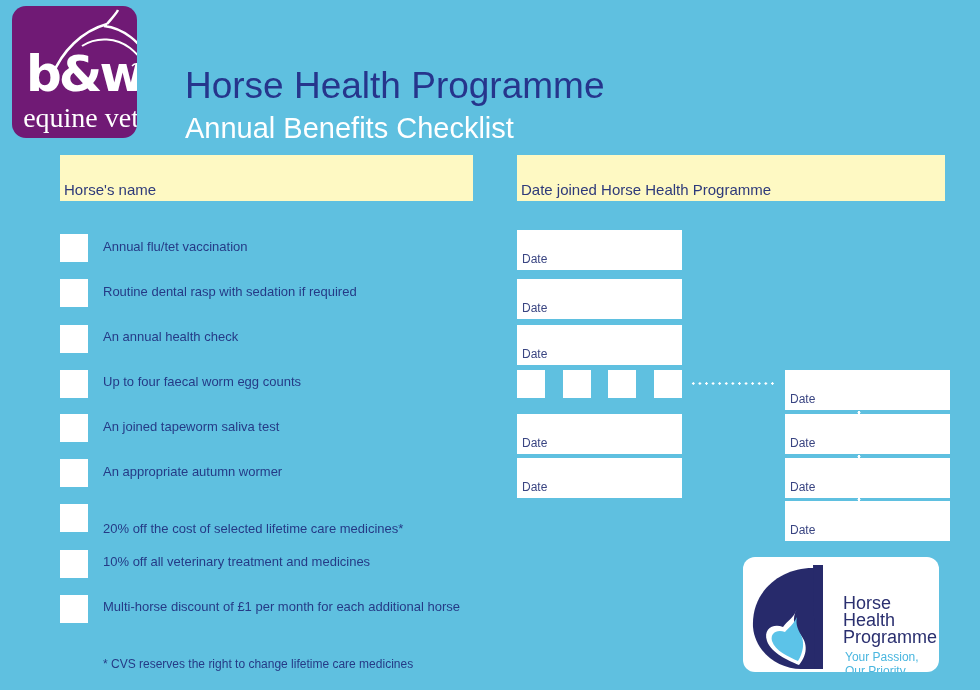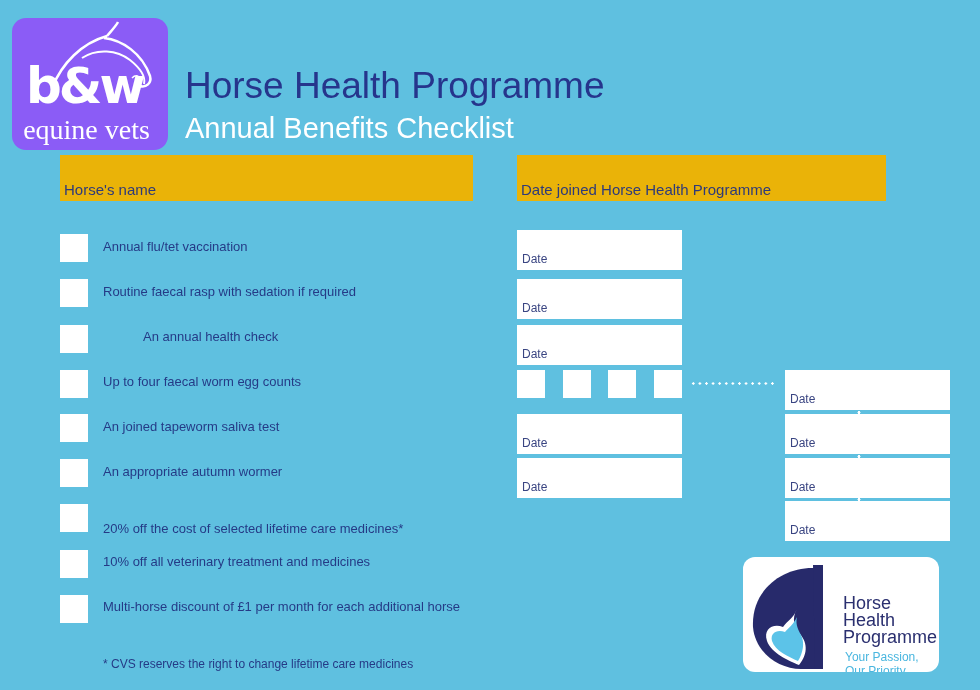--- a/index.html
+++ b/index.html
@@ -4,41 +4,41 @@
 <style>
   html, body { margin: 0; padding: 0; }
   body {
     width: 980px; height: 690px; overflow: hidden;
     background: #5fc0e0;
     font-family: "Liberation Sans", sans-serif;
     position: relative;
   }
   .abs { position: absolute; }
   .bw-logo {
-    left: 12px; top: 18px; width: 156px; height: 132px;
-    background: #8b5cf6; border-radius: 14px; overflow: hidden;
+    left: 12px; top: 6px; width: 125px; height: 132px;
+    background: #701a75; border-radius: 14px; overflow: hidden;
   }
   .bw-logo svg { position: absolute; left: 0; top: 0; }
   .bw-big {
     position: absolute; left: 14px; top: 38px;
     font-family: "DejaVu Sans", sans-serif; font-weight: bold;
     font-size: 50px; color: #fff; letter-spacing: -3px; line-height: 60px;
   }
   .bw-sub {
     position: absolute; left: 0; width: 149px; top: 96px; text-align: center;
     font-family: "Liberation Serif", serif; font-size: 28px; color: #fff;
   }
   .title1 {
     left: 185px; top: 64px; font-size: 37px; color: #26358c; line-height: 44px;
   }
   .title2 {
     left: 185px; top: 110px; font-size: 29px; color: #ffffff; line-height: 36px;
   }
   .field {
-    background: #eab308;
+    background: #fef9c3;
     text-align: center;
   }
   .field-label {
     position: absolute; left: 4px; bottom: 3px; font-size: 15px; color: #2e3a7a;
   }
   .cb { position: absolute; width: 28px; height: 28px; background: #fff; left: 60px; }
   .item-label { position: absolute; left: 103px; font-size: 13px; color: #253a86; }
   .date { position: absolute; background: #fff; height: 40px; }
   .date span { position: absolute; left: 5px; bottom: 4px; font-size: 12px; color: #3a4582; }
   .sq { position: absolute; width: 28px; height: 28px; background: #fff; top: 370px; }
@@ -72,38 +72,38 @@
   <div class="bw-big">b&amp;w</div>
   <div class="bw-sub">equine vets</div>
 </div>
 
 <div class="abs title1">Horse Health Programme</div>
 <div class="abs title2">Annual Benefits Checklist</div>
 
 <div class="abs field" style="left:60px;top:155px;width:413px;height:46px;">
   <span class="field-label">Horse's name</span>
 </div>
-<div class="abs field" style="left:517px;top:155px;width:369px;height:46px;">
+<div class="abs field" style="left:517px;top:155px;width:428px;height:46px;">
   <span class="field-label">Date joined Horse Health Programme</span>
 </div>
 
 <div class="cb" style="top:234px;"></div>
 <div class="item-label" style="top:239px;">Annual flu/tet vaccination</div>
 <div class="date" style="left:517px;top:230px;width:165px;">
     <span>Date</span>
   </div>
 
 <div class="cb" style="top:279px;"></div>
-<div class="item-label" style="top:284px;">Routine faecal rasp with sedation if required</div>
+<div class="item-label" style="top:284px;">Routine dental rasp with sedation if required</div>
 <div class="date" style="left:517px;top:279px;width:165px;">
     <span>Date</span>
   </div>
 
 <div class="cb" style="top:325px;"></div>
-<div class="item-label" style="top:329px;margin-left:40px;">An annual health check</div>
+<div class="item-label" style="top:329px;">An annual health check</div>
 <div class="date" style="left:517px;top:325px;width:165px;">
     <span>Date</span>
   </div>
 
 <div class="cb" style="top:370px;"></div>
 <div class="item-label" style="top:374px;">Up to four faecal worm egg counts</div>
 <div class="sq" style="left:517px;"></div>
 <div class="sq" style="left:563px;"></div>
 <div class="sq" style="left:608px;"></div>
 <div class="sq" style="left:654px;"></div>

